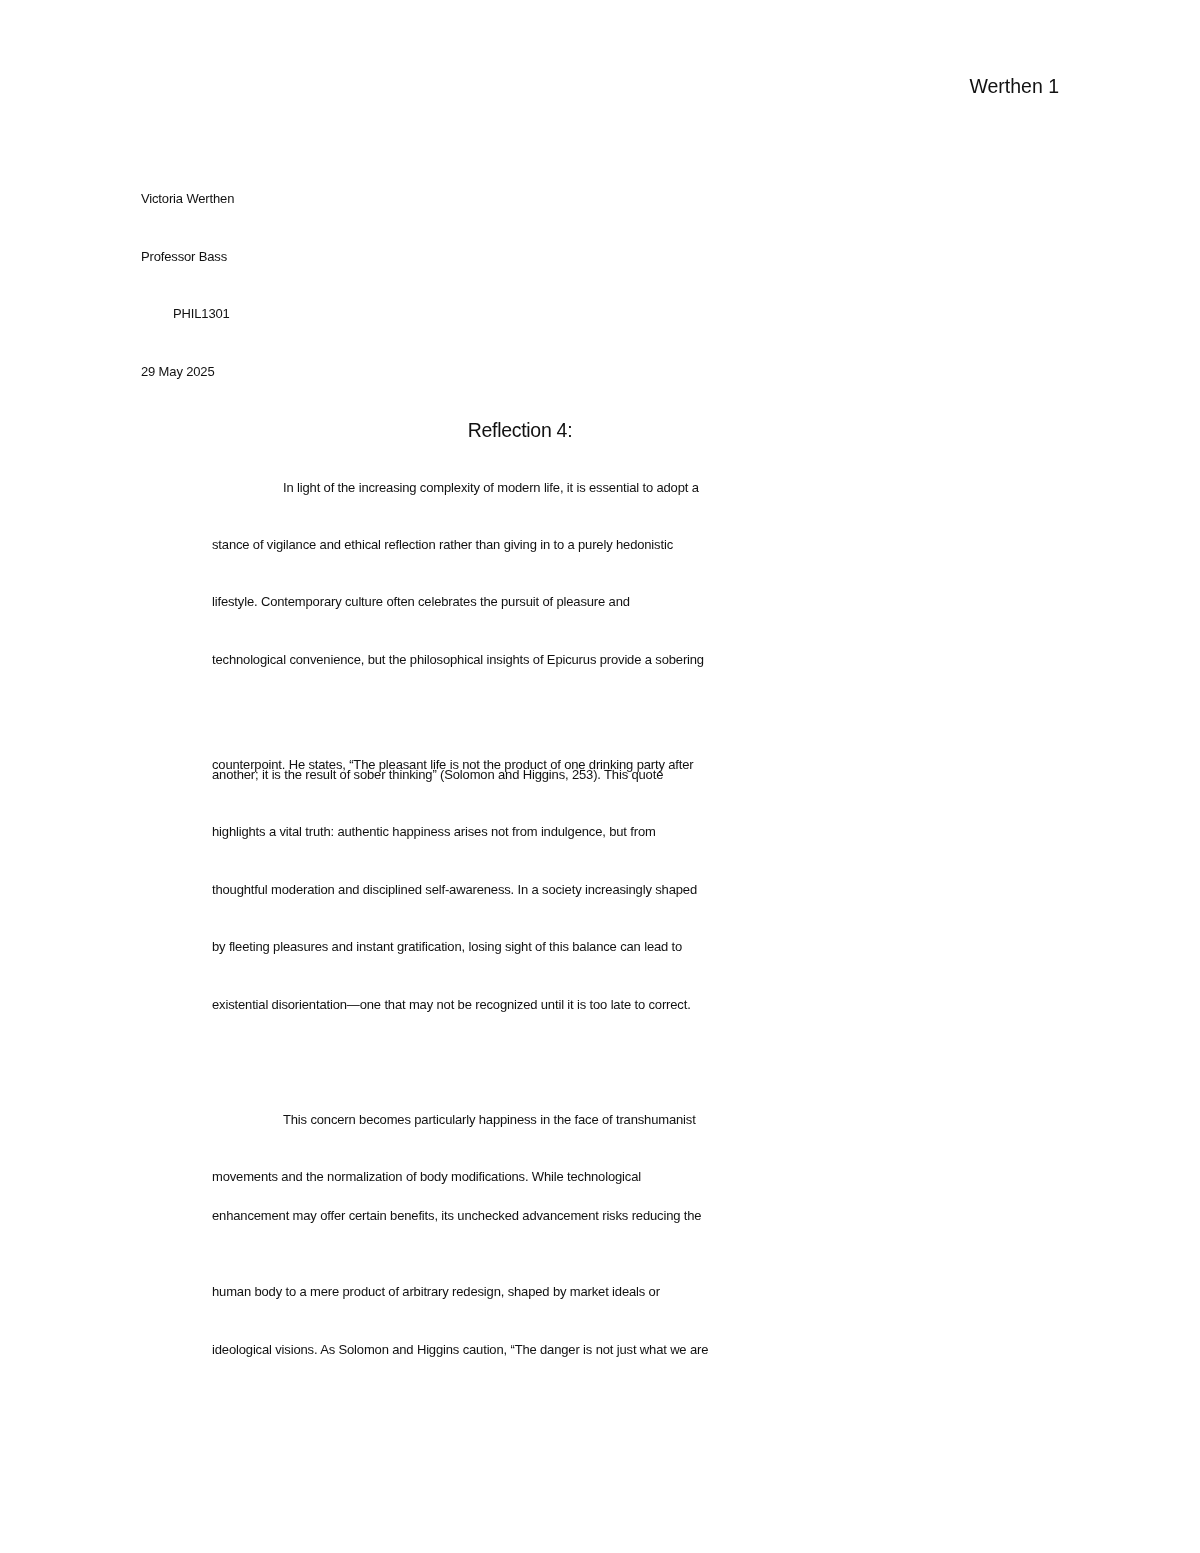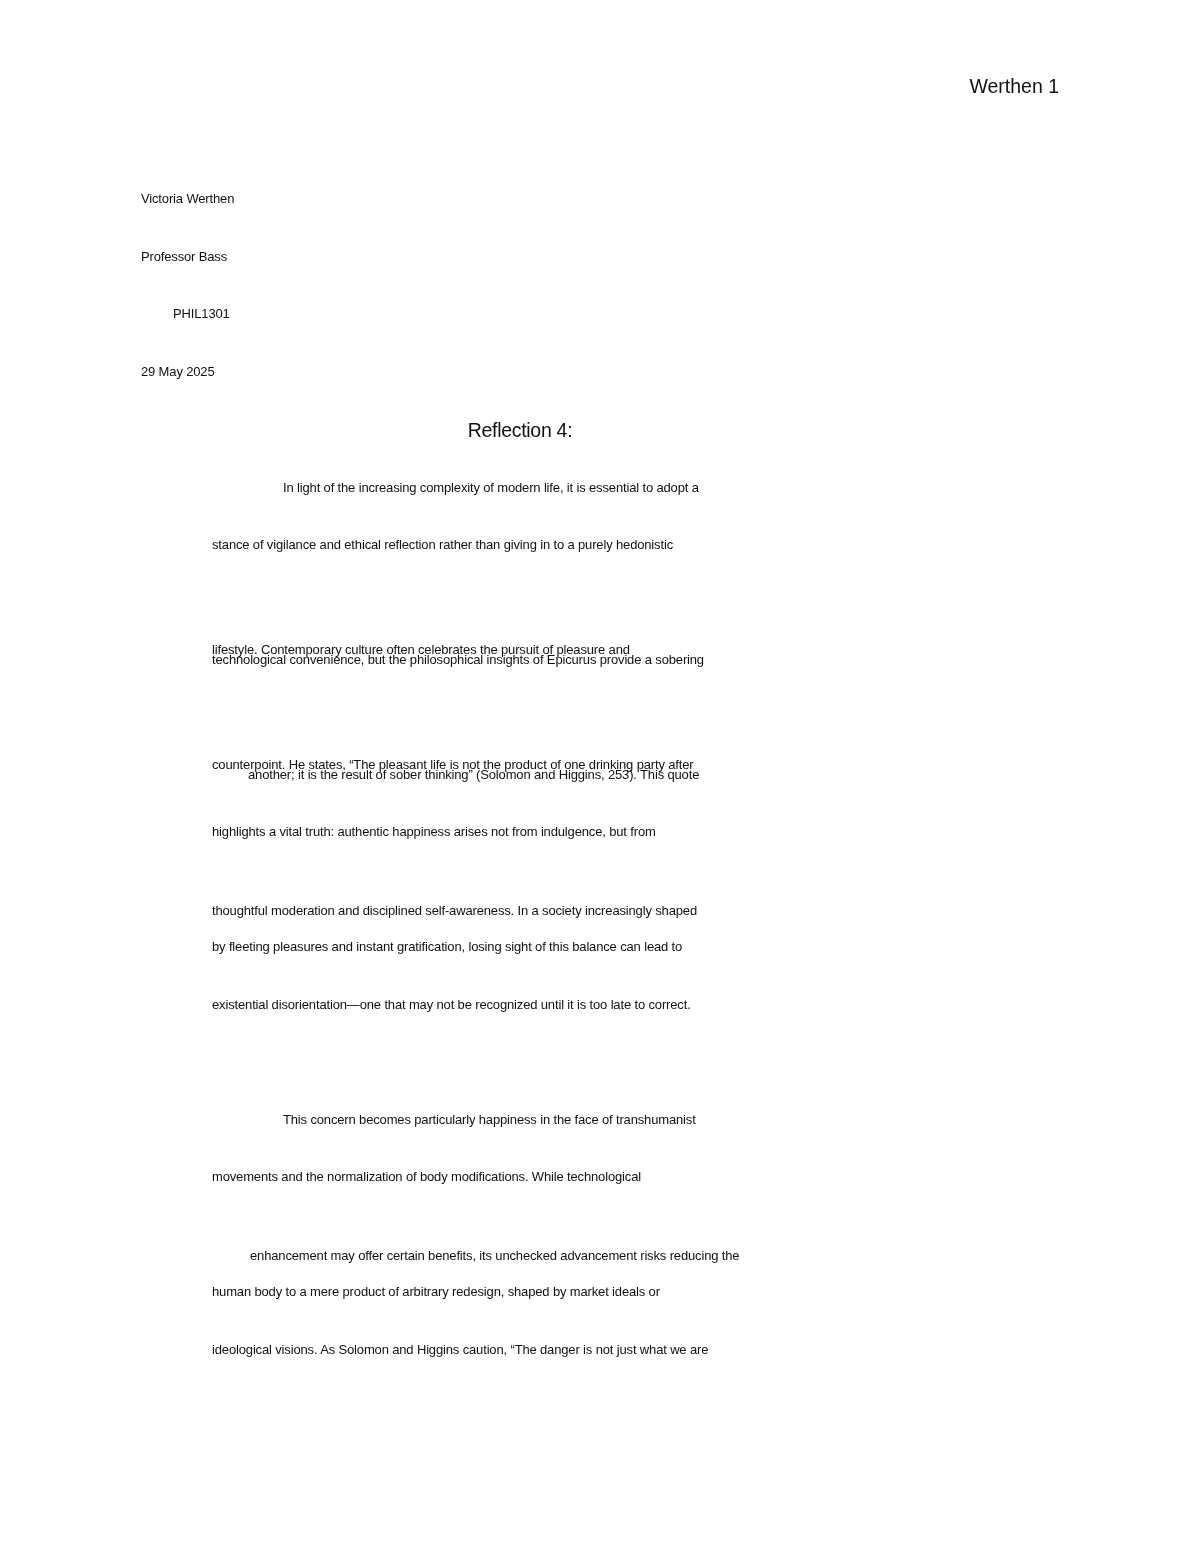--- a/index.html
+++ b/index.html
@@ -64,31 +64,31 @@
     <div class="line heading-line" style="top:245px;">Professor Bass</div>
     <div class="line heading-line" style="top:302px;margin-left:32px;">PHIL1301</div>
     <div class="line heading-line" style="top:360px;">29 May 2025</div>
   </div>
 
   <div class="title-center">Reflection 4:</div>
 
   <div>
     <div class="line indent-line" style="top:476px;">In light of the increasing complexity of modern life, it is essential to adopt a</div>
     <div class="line body-line" style="top:533px;">stance of vigilance and ethical reflection rather than giving in to a purely hedonistic</div>
-    <div class="line body-line" style="top:590px;margin-top:48px;">lifestyle. Contemporary culture often celebrates the pursuit of pleasure and</div>
+    <div class="line body-line" style="top:590px;">lifestyle. Contemporary culture often celebrates the pursuit of pleasure and</div>
     <div class="line body-line" style="top:648px;">technological convenience, but the philosophical insights of Epicurus provide a sobering</div>
     <div class="line body-line" style="top:705px;margin-top:48px;">counterpoint. He states, “The pleasant life is not the product of one drinking party after</div>
-    <div class="line body-line" style="top:763px;margin-left:36px;">another; it is the result of sober thinking” (Solomon and Higgins, 253). This quote</div>
+    <div class="line body-line" style="top:763px;">another; it is the result of sober thinking” (Solomon and Higgins, 253). This quote</div>
     <div class="line body-line" style="top:820px;">highlights a vital truth: authentic happiness arises not from indulgence, but from</div>
-    <div class="line body-line" style="top:899px;">thoughtful moderation and disciplined self-awareness. In a society increasingly shaped</div>
+    <div class="line body-line" style="top:878px;">thoughtful moderation and disciplined self-awareness. In a society increasingly shaped</div>
     <div class="line body-line" style="top:935px;">by fleeting pleasures and instant gratification, losing sight of this balance can lead to</div>
     <div class="line body-line" style="top:993px;">existential disorientation—one that may not be recognized until it is too late to correct.</div>
   </div>
 
   <div>
     <div class="line indent-line" style="top:1108px;">This concern becomes particularly happiness in the face of transhumanist</div>
     <div class="line body-line" style="top:1165px;">movements and the normalization of body modifications. While technological</div>
-    <div class="line body-line" style="top:1244px;margin-left:38px;">enhancement may offer certain benefits, its unchecked advancement risks reducing the</div>
+    <div class="line body-line" style="top:1204px;">enhancement may offer certain benefits, its unchecked advancement risks reducing the</div>
     <div class="line body-line" style="top:1280px;">human body to a mere product of arbitrary redesign, shaped by market ideals or</div>
     <div class="line body-line" style="top:1338px;">ideological visions. As Solomon and Higgins caution, “The danger is not just what we are</div>
   </div>
 
 </div>
 
 </body></html>

